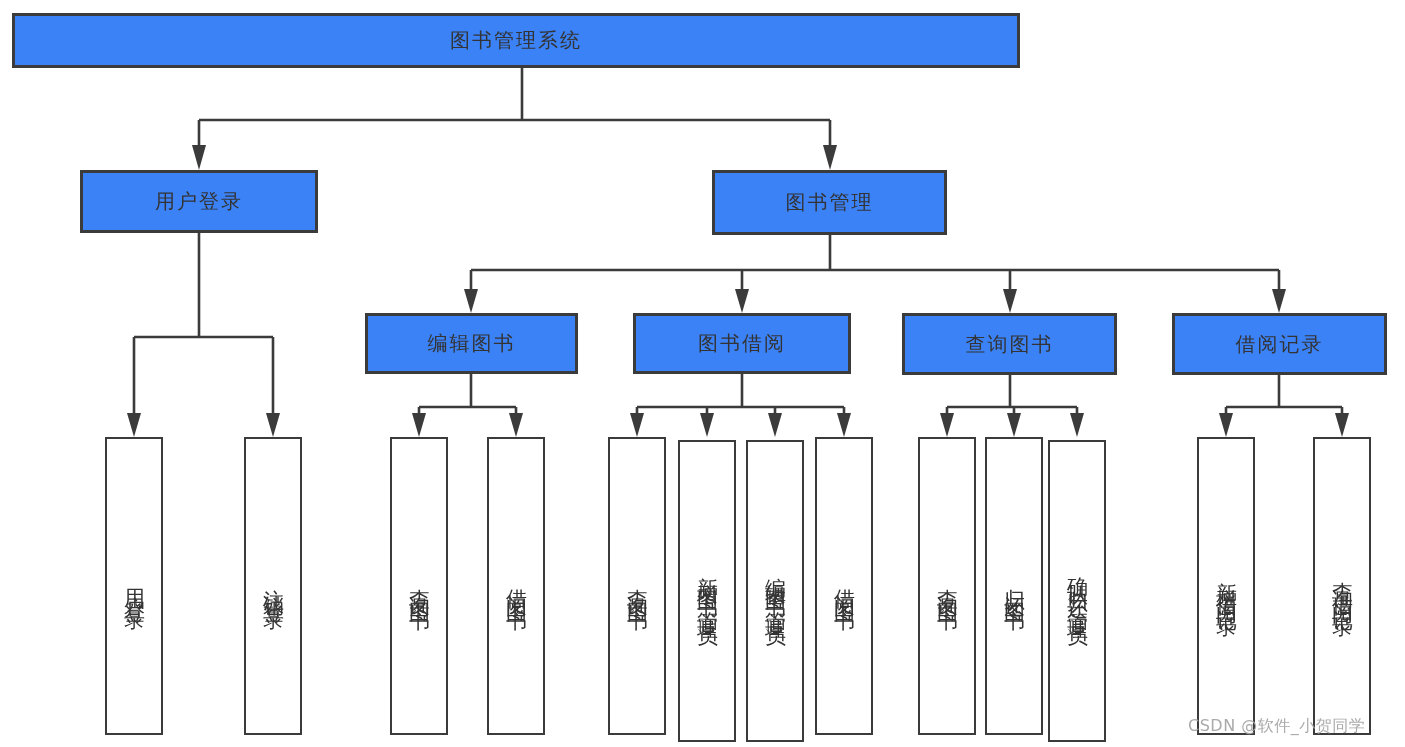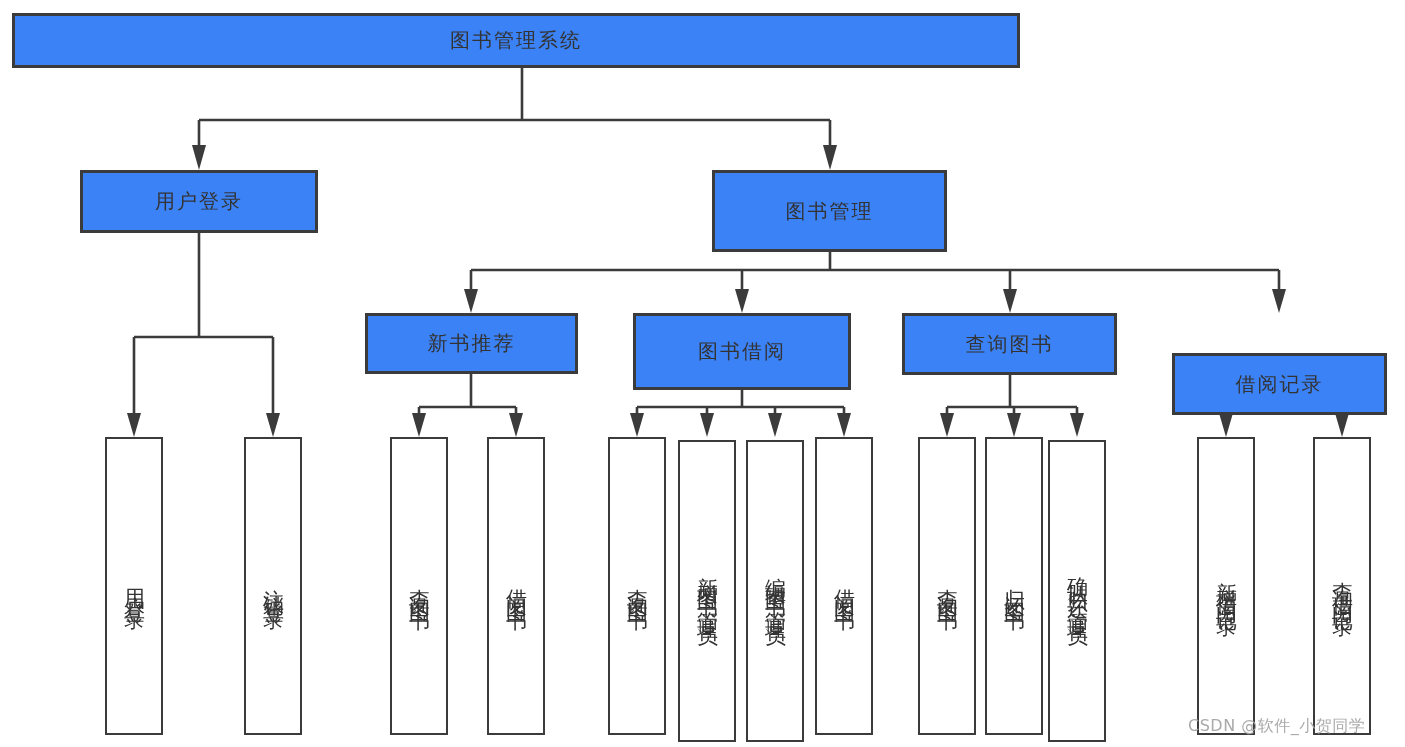--- a/index.html
+++ b/index.html
@@ -95,34 +95,34 @@
     </g>
   </svg>
 
   <div class="hbox" style="left:12px;top:13px;width:1008px;height:55px;">
     <span>图书管理系统</span>
   </div>
 
   <div class="hbox" style="left:80px;top:170px;width:238px;height:63px;">
     <span>用户登录</span>
   </div>
-  <div class="hbox" style="left:712px;top:170px;width:235px;height:82px;">
+  <div class="hbox" style="left:712px;top:170px;width:235px;height:65px;">
     <span>图书管理</span>
   </div>
 
   <div class="hbox" style="left:365px;top:313px;width:213px;height:61px;">
-    <span>新书推荐</span>
+    <span>编辑图书</span>
   </div>
-  <div class="hbox" style="left:633px;top:313px;width:218px;height:77px;">
+  <div class="hbox" style="left:633px;top:313px;width:218px;height:61px;">
     <span>图书借阅</span>
   </div>
   <div class="hbox" style="left:902px;top:313px;width:215px;height:62px;">
     <span>查询图书</span>
   </div>
-  <div class="hbox" style="left:1172px;top:313px;width:215px;height:62px;margin-top:40px;">
+  <div class="hbox" style="left:1172px;top:313px;width:215px;height:62px;">
     <span>借阅记录</span>
   </div>
 
   <div class="vbox" style="left:105px;">
     <span>用户登录</span>
   </div>
   <div class="vbox" style="left:244px;">
     <span>注销登录</span>
   </div>
 

